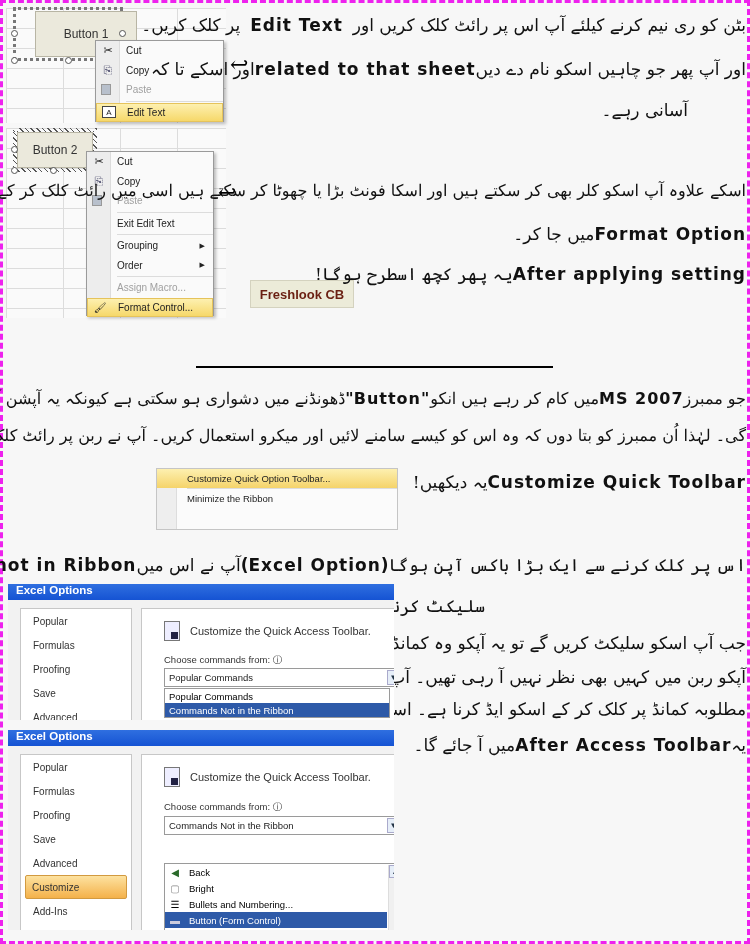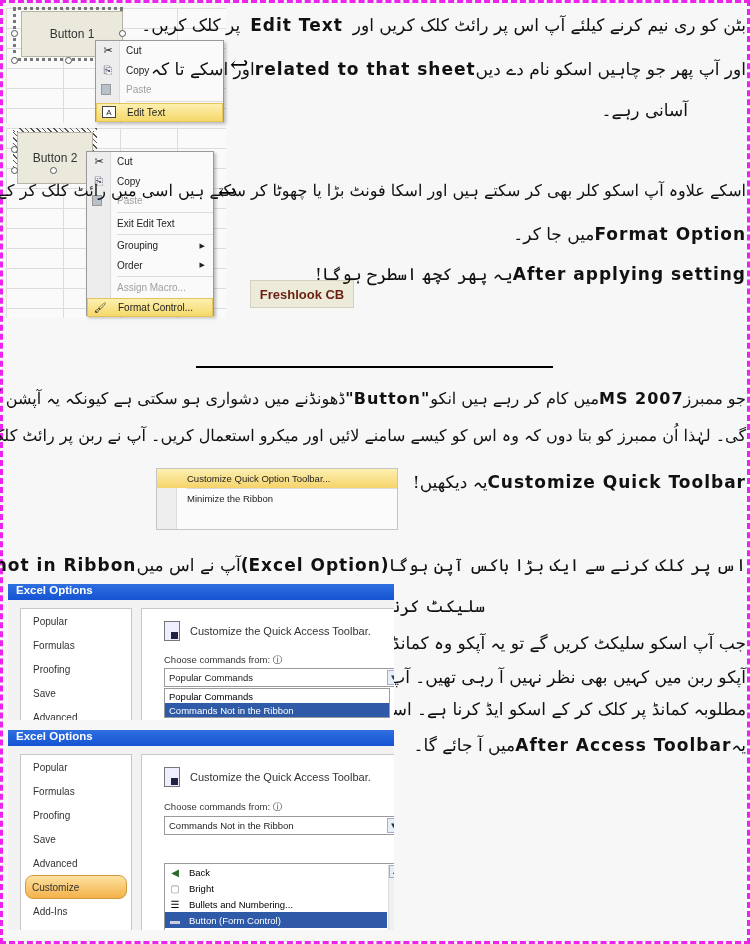--- a/index.html
+++ b/index.html
@@ -70,21 +70,21 @@
   .rmenu .rgutter { position:absolute; left:0; top:0; bottom:0; width:20px; background:#eee; border-right:1px solid #ddd; }
   .rmi { position:relative; height:19px; display:flex; align-items:center; padding-left:30px; }
   .rmi.hl { background: linear-gradient(#fdf0b0,#f5d36a); }
   .rsep { height:1px; background:#ddd; margin-left:30px; }
 
   
   .xopt { position:absolute; background:#f2f2f2; font-family:"Liberation Sans", sans-serif; overflow:hidden; }
   .xopt .title { height:16px; background: linear-gradient(#2f6fe0, #1553d3); color:#fff; font-weight:bold; font-size:11.5px; padding-left:8px; display:flex; }
   .xopt .nav { position:absolute; left:12px; top:24px; width:112px; background:#fff; border:1px solid #c7c7c7; border-bottom:none; }
   .nav-item { height:24px; font-size:10px; color:#333; padding-left:12px; display:flex; align-items:center; }
-  .nav-item.active { background: linear-gradient(#fde2a0,#f4b14a); border:1px solid #d29a40; margin:0 4px; padding-left:6px; border-radius:8px; }
+  .nav-item.active { background: linear-gradient(#fde2a0,#f4b14a); border:1px solid #d29a40; margin:0 4px; padding-left:6px; border-radius:2px; }
   .xopt .pane { position:absolute; left:133px; top:24px; right:0; bottom:0; background:#fff; border-left:1px solid #c7c7c7; border-top:1px solid #c7c7c7; }
   .pane-head { position:absolute; left:22px; top:12px; display:flex; align-items:center; gap:10px; font-size:11px; color:#333; }
   .qat-icon { width:16px; height:20px; border:1px solid #777; background:#eef; position:relative; }
   .qat-icon:after { content:""; position:absolute; right:1px; bottom:1px; width:7px; height:7px; background:#224; }
   .choose-lbl { position:absolute; left:22px; font-size:9.5px; color:#333; }
   .combo { position:absolute; left:22px; width:238px; height:19px; border:1px solid #9a9a9a; background:#fff; font-size:9.5px; color:#222; display:flex; align-items:center; padding-left:4px; }
   .combo .drop { position:absolute; right:1px; top:1px; width:13px; height:15px; border:1px solid #aac; background:#e6eef8; font-size:8px; display:flex; align-items:center; justify-content:center; color:#234; }
   .ddlist { position:absolute; left:22px; width:226px; background:#fff; border:1px solid #9a9a9a; font-size:9.5px; }
   .ddlist .opt { height:14px; display:flex; align-items:center; padding-left:4px; }
   .ddlist .opt.sel { background:#2e5aa8; color:#fff; }
@@ -97,21 +97,21 @@
 
   .arrow-doodle { position:absolute; font-size:22px; color:#000; font-family:"DejaVu Serif", serif; }
 </style>
 </head>
 <body>
 
 <div class="frame"></div>
 
 <div class="grid" style="left:6px;top:8px;width:220px;height:115px;"></div>
 <div class="sel-dots" style="left:13px;top:7px;width:110px;height:54px;"></div>
-<div class="form-btn" style="left:21px;top:11px;width:102px;height:46px;">
+<div class="form-btn" style="left:35px;top:11px;width:102px;height:46px;">
   <span>Button 1</span>
 </div>
 <div class="handle" style="left:11px;top:30px;"></div>
 <div class="handle" style="left:119px;top:30px;"></div>
 <div class="handle" style="left:11px;top:57px;"></div>
 <div class="handle" style="left:65px;top:57px;"></div>
 
 <div class="cmenu" style="left:95px;top:40px;width:129px;height:82px;">
   <div class="gutter"></div>
   <div class="mi">
@@ -128,21 +128,21 @@
   </div>
   <div class="msep"></div>
   <div class="mi hl">
     <span class="ic" style="border:1px solid #444;font-size:8px;background:#fff;">A</span>
     <span>Edit Text</span>
   </div>
 </div>
 
 <div class="grid" style="left:6px;top:128px;width:220px;height:190px;"></div>
 <div class="sel-hatch" style="left:13px;top:128px;width:84px;height:44px;"></div>
-<div class="form-btn" style="left:17px;top:132px;width:76px;height:52px;">
+<div class="form-btn" style="left:17px;top:132px;width:76px;height:36px;">
   <span>Button 2</span>
 </div>
 <div class="handle" style="left:11px;top:146px;"></div>
 <div class="handle" style="left:11px;top:167px;"></div>
 <div class="handle" style="left:50px;top:167px;"></div>
 
 <div class="cmenu" style="left:86px;top:151px;width:128px;height:165px;">
   <div class="gutter"></div>
   <div class="mi">
     <span class="ic">✂</span>

